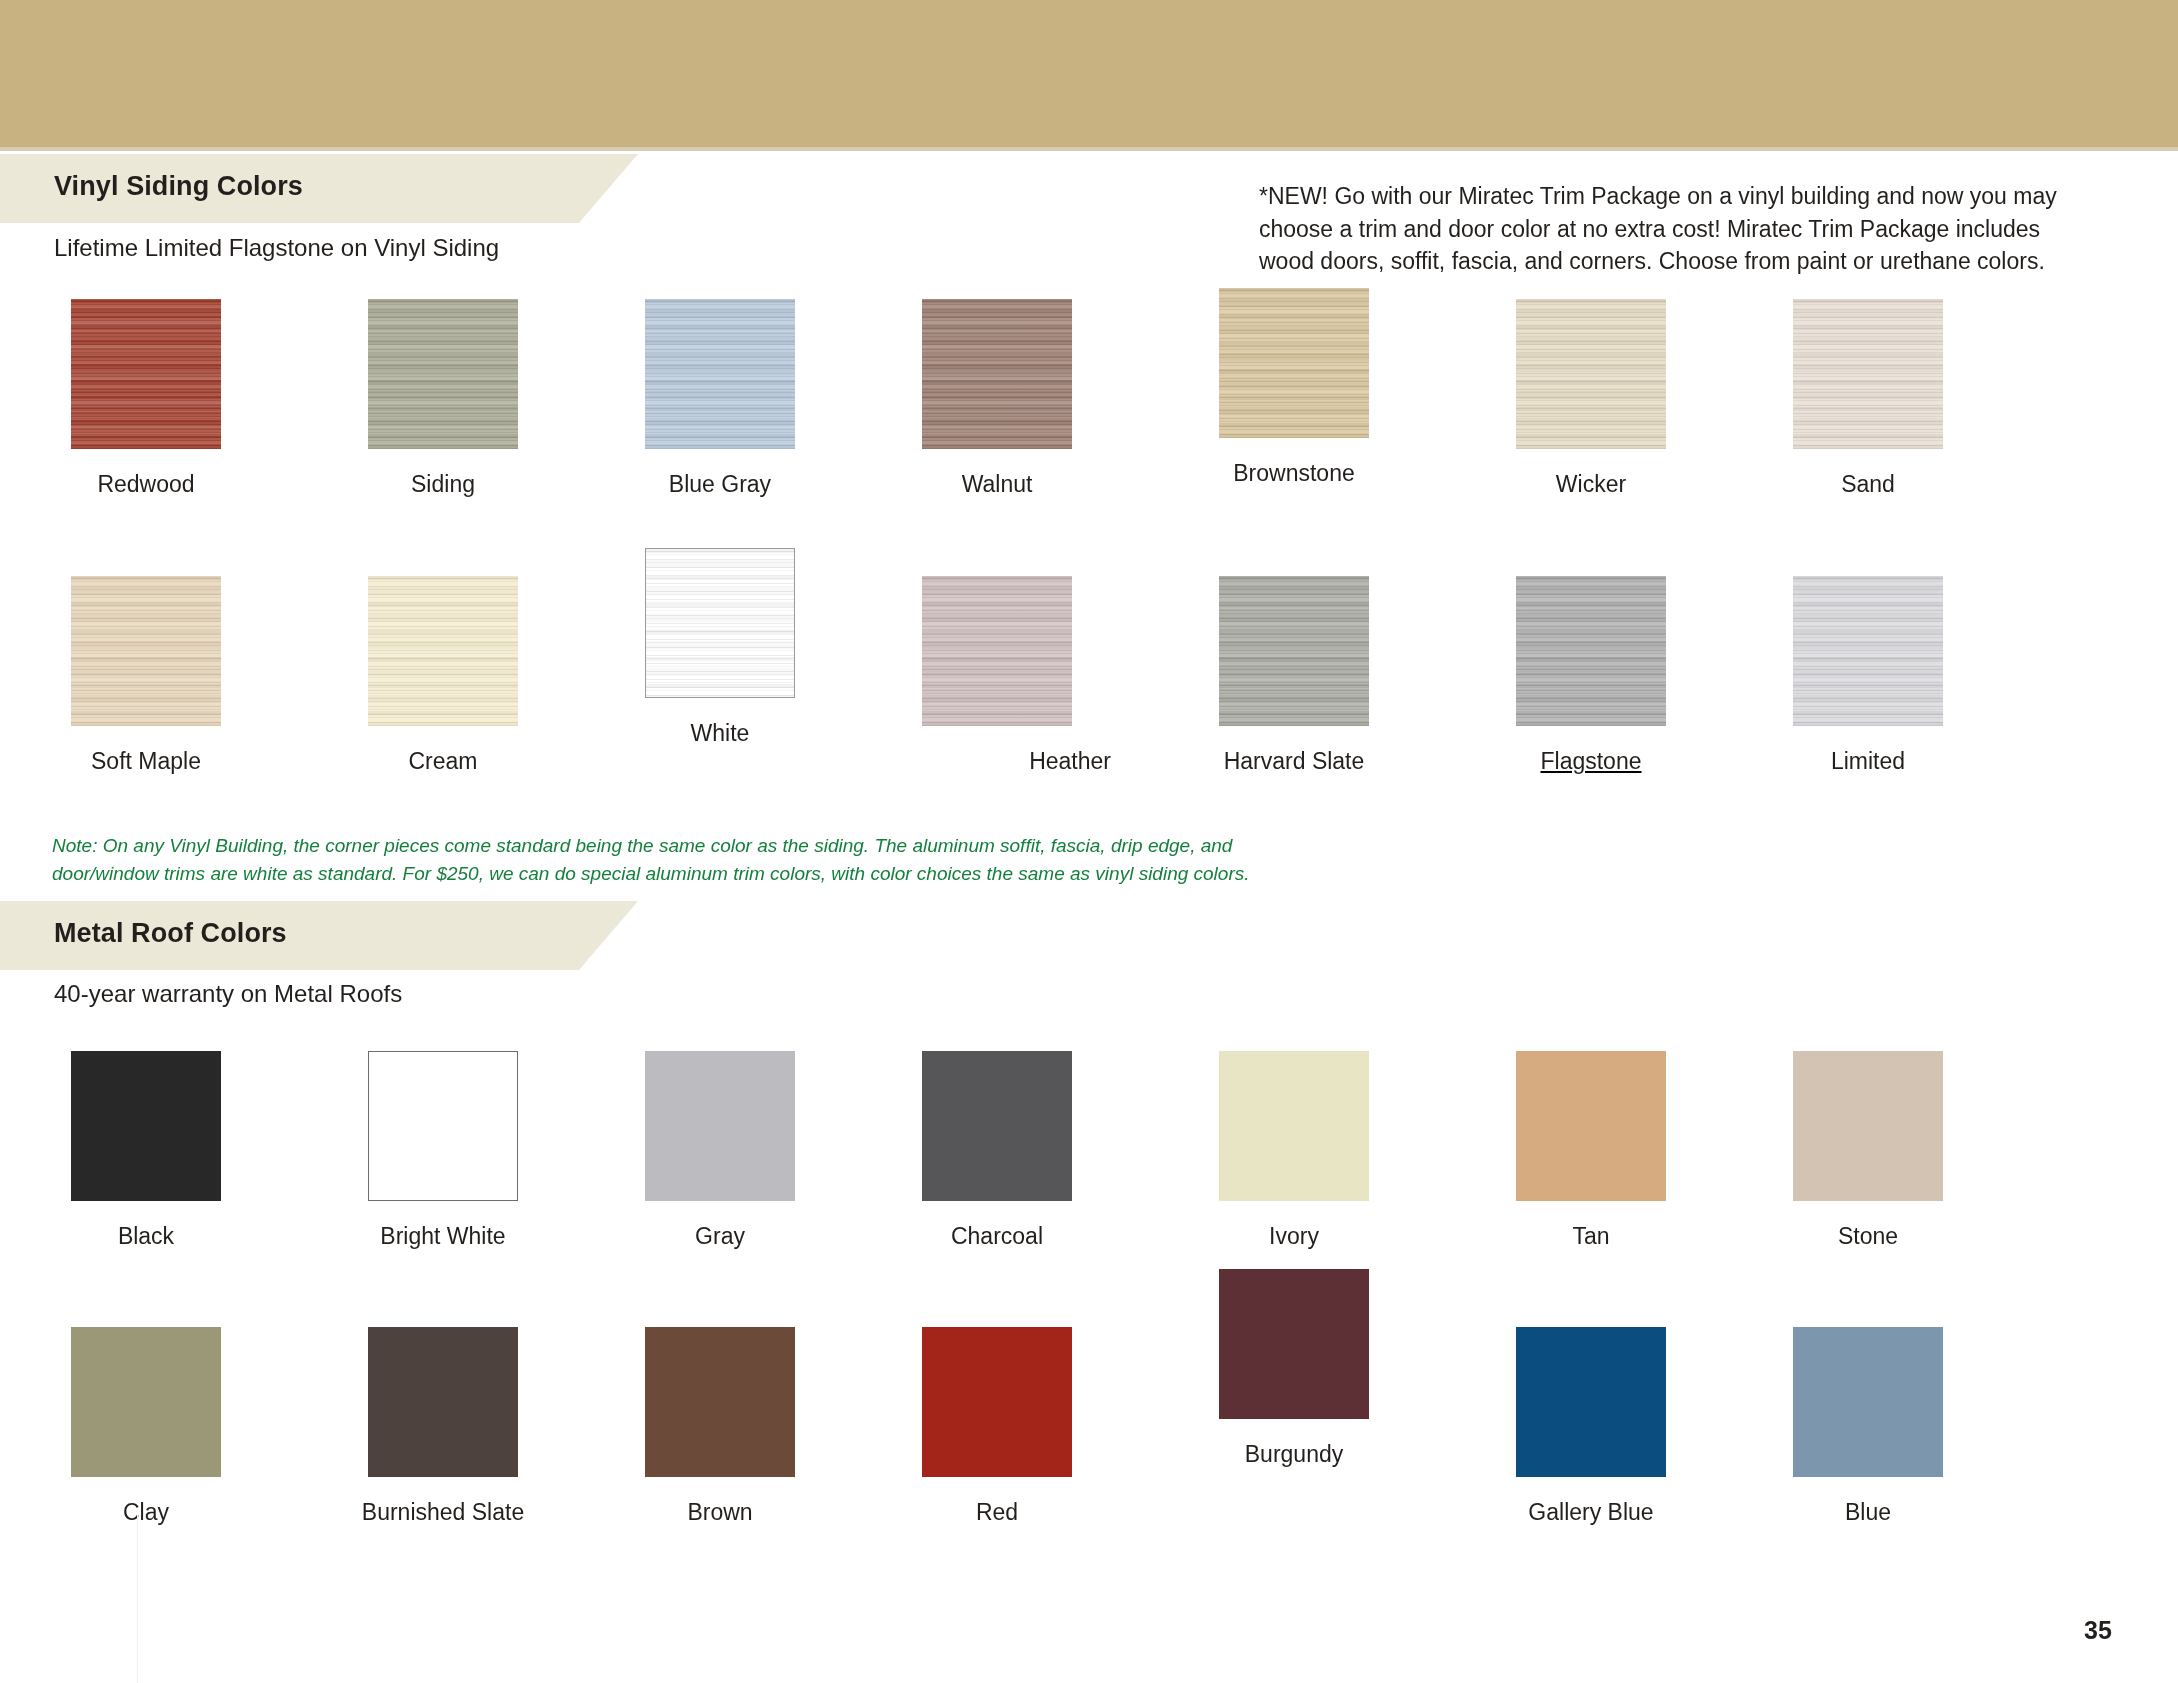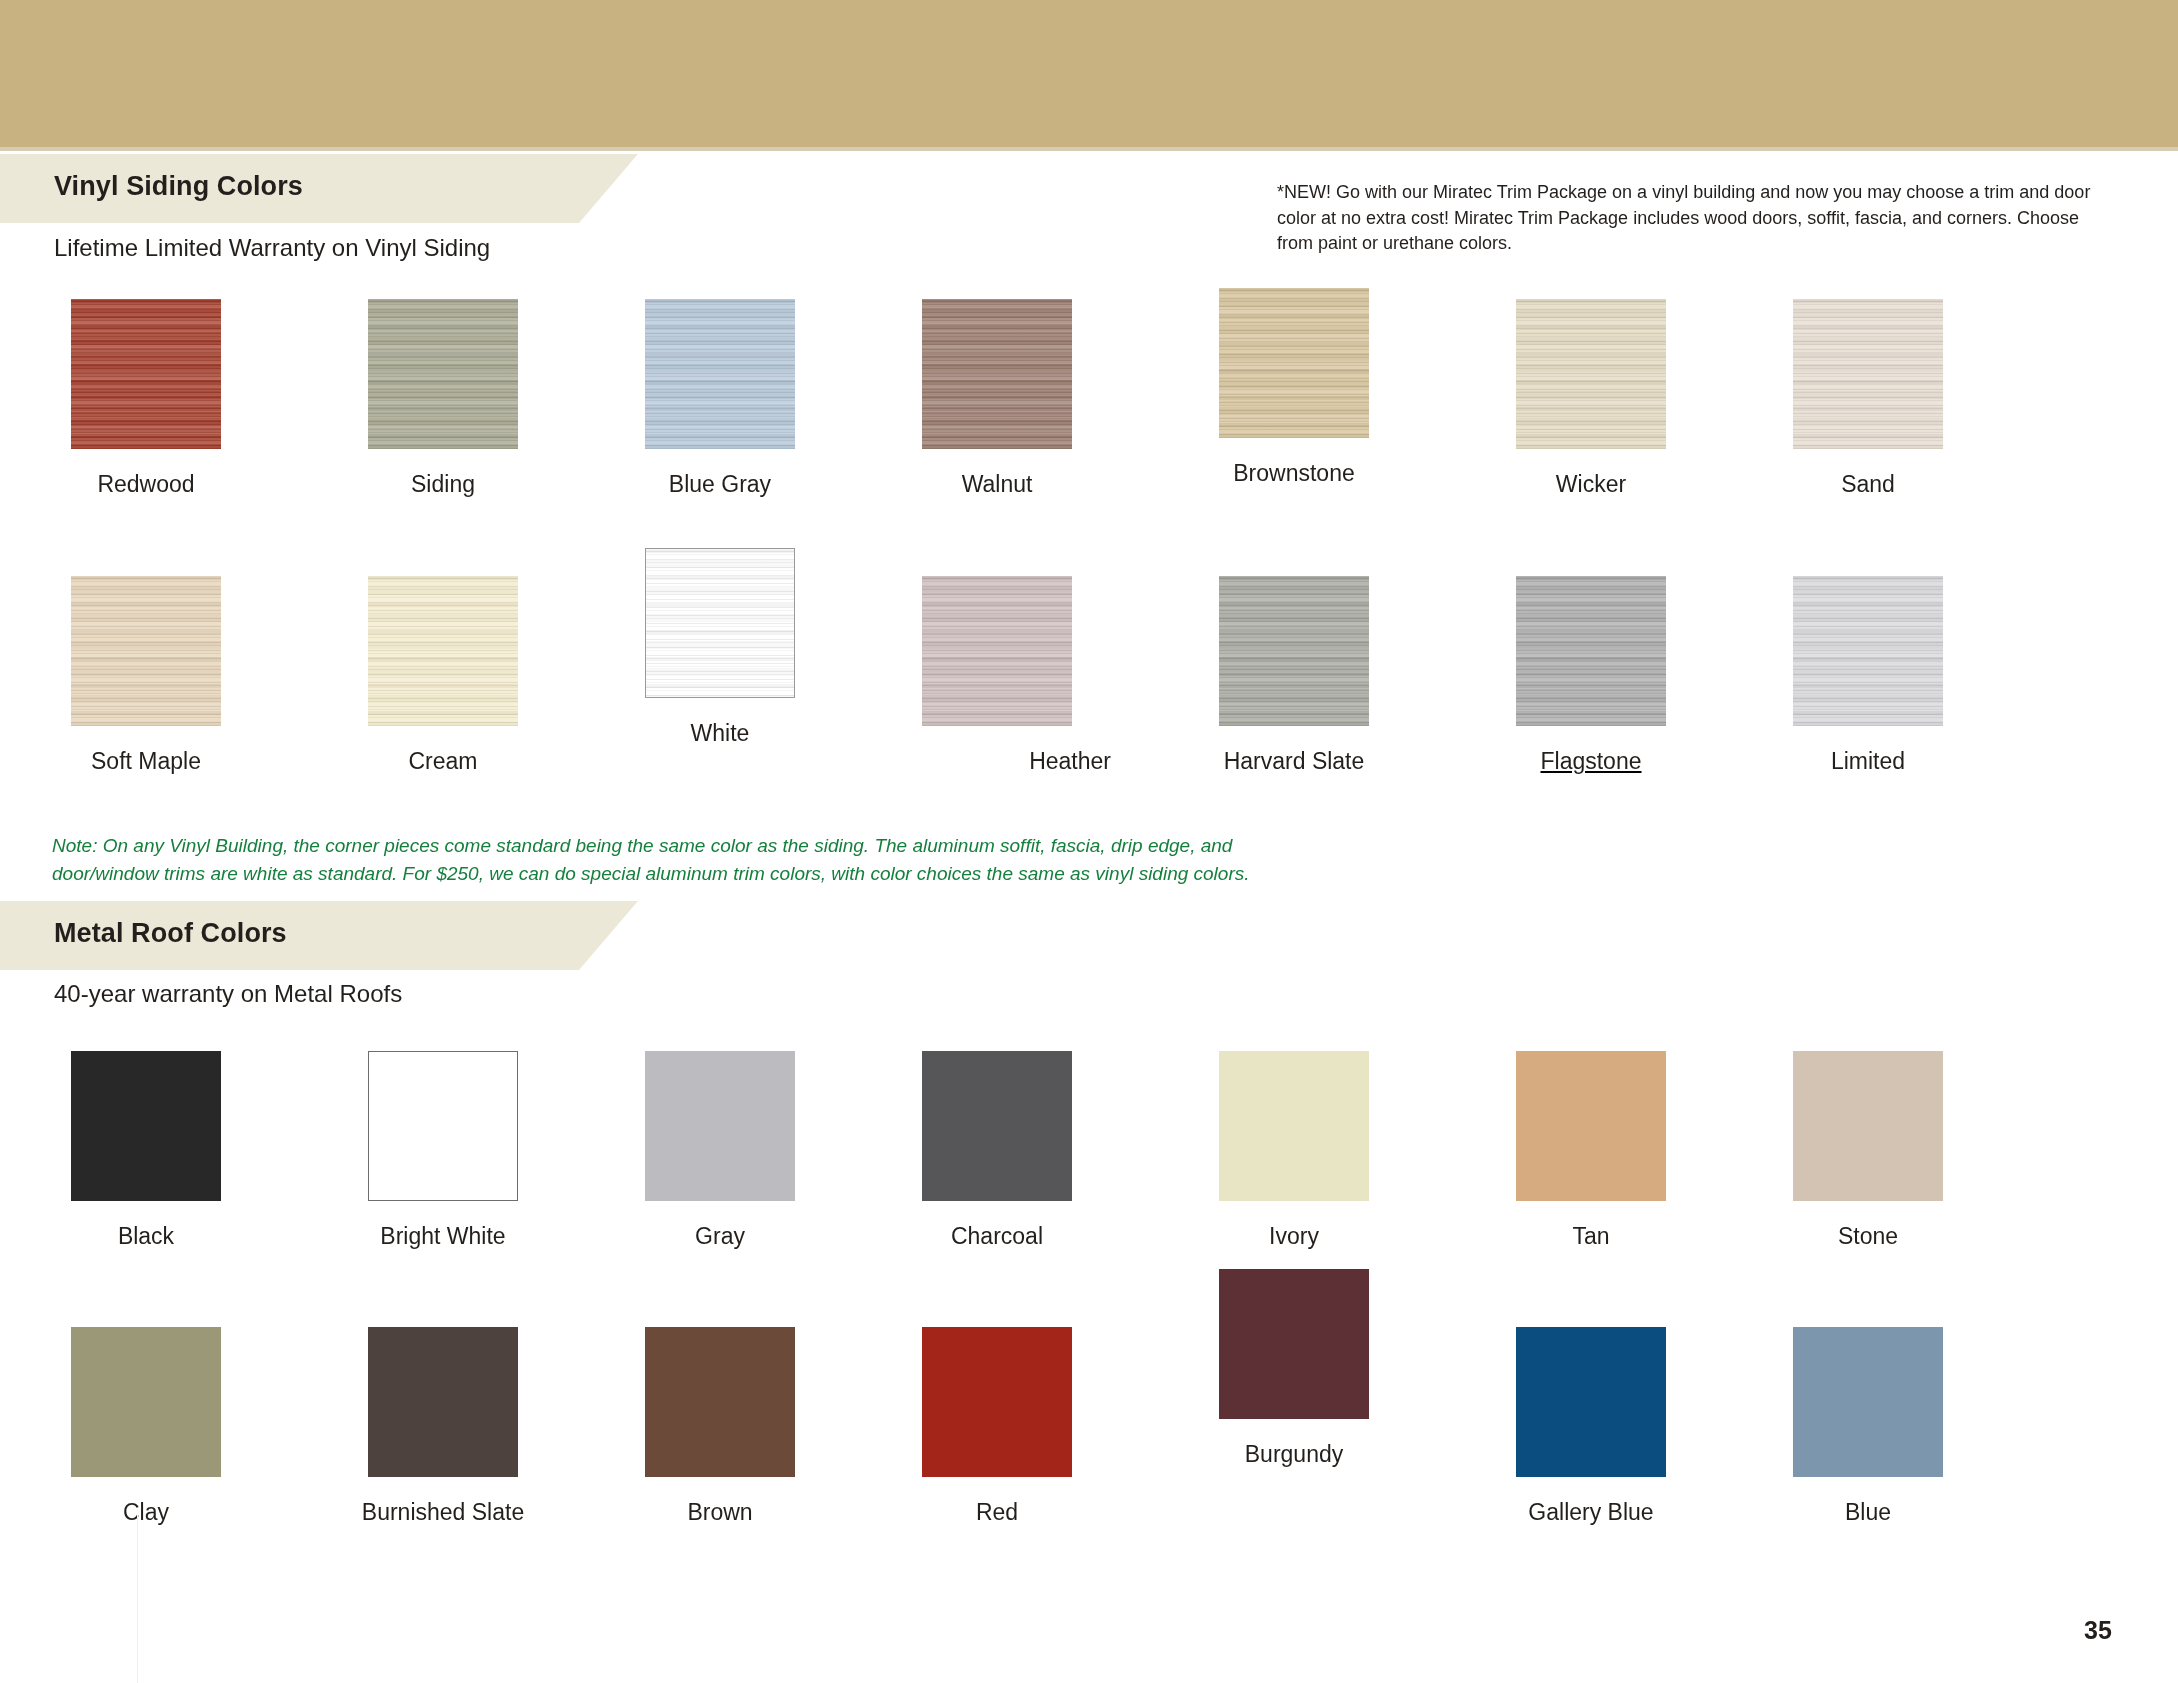--- a/index.html
+++ b/index.html
@@ -60,24 +60,23 @@
     color: #231f1c;
     white-space: nowrap;
   }
 
   
   .new-note {
     position: absolute;
     left: 1259px;
     top: 180px;
     width: 832px;
-    font-size: 18px;
+    font-size: 23px;
     line-height: 1.42;
     color: #231f1c;
-    margin-left: 18px;
   }
 
   
   .italic-note {
     position: absolute;
     left: 52px;
     top: 832px;
     width: 1277px;
     font-size: 19px;
     font-style: italic;
@@ -164,21 +163,21 @@
 </head>
 <body>
 
 <div class="gold-band"></div>
 <div class="gold-band-shadow"></div>
 
 <div class="ribbon-body" style="top:154px; width:579px;"></div>
 <div class="ribbon-taper" style="top:154px; left:579px;"></div>
 <div class="ribbon-label" style="left:54px; top:171px;">Vinyl Siding Colors</div>
 
-<div class="warranty-line" style="left:54px; top:234px;">Lifetime Limited Warranty on Vinyl Siding</div>
+<div class="warranty-line" style="left:54px; top:234px;">Lifetime Limited Flagstone on Vinyl Siding</div>
 
 <div class="new-note">*NEW! Go with our Miratec Trim Package on a vinyl building and now you may choose a trim and door color at no extra cost! Miratec Trim Package includes wood doors, soffit, fascia, and corners. Choose from paint or urethane colors.</div>
 
 <div class="swatch-grid" id="grid-vinyl">
     <div class="swatch-cell" style="left: 32px; top: 299px;">
       <div class="swatch-chip chip-textured" style="background: rgb(163, 64, 47);"></div>
       <div class="swatch-label">Redwood</div>
     </div>
     <div class="swatch-cell" style="left: 329px; top: 299px;">
       <div class="swatch-chip chip-textured" style="background: rgb(168, 168, 147);"></div>

